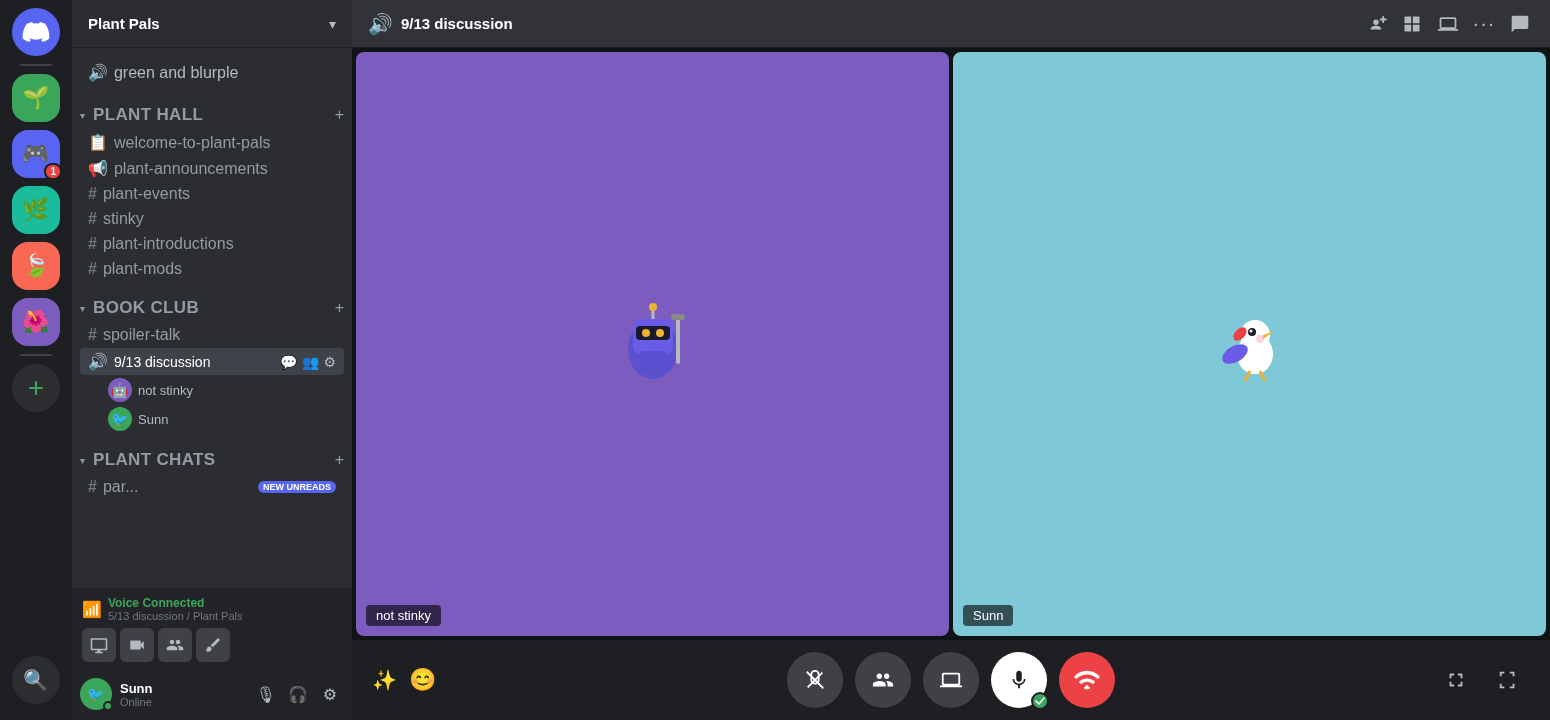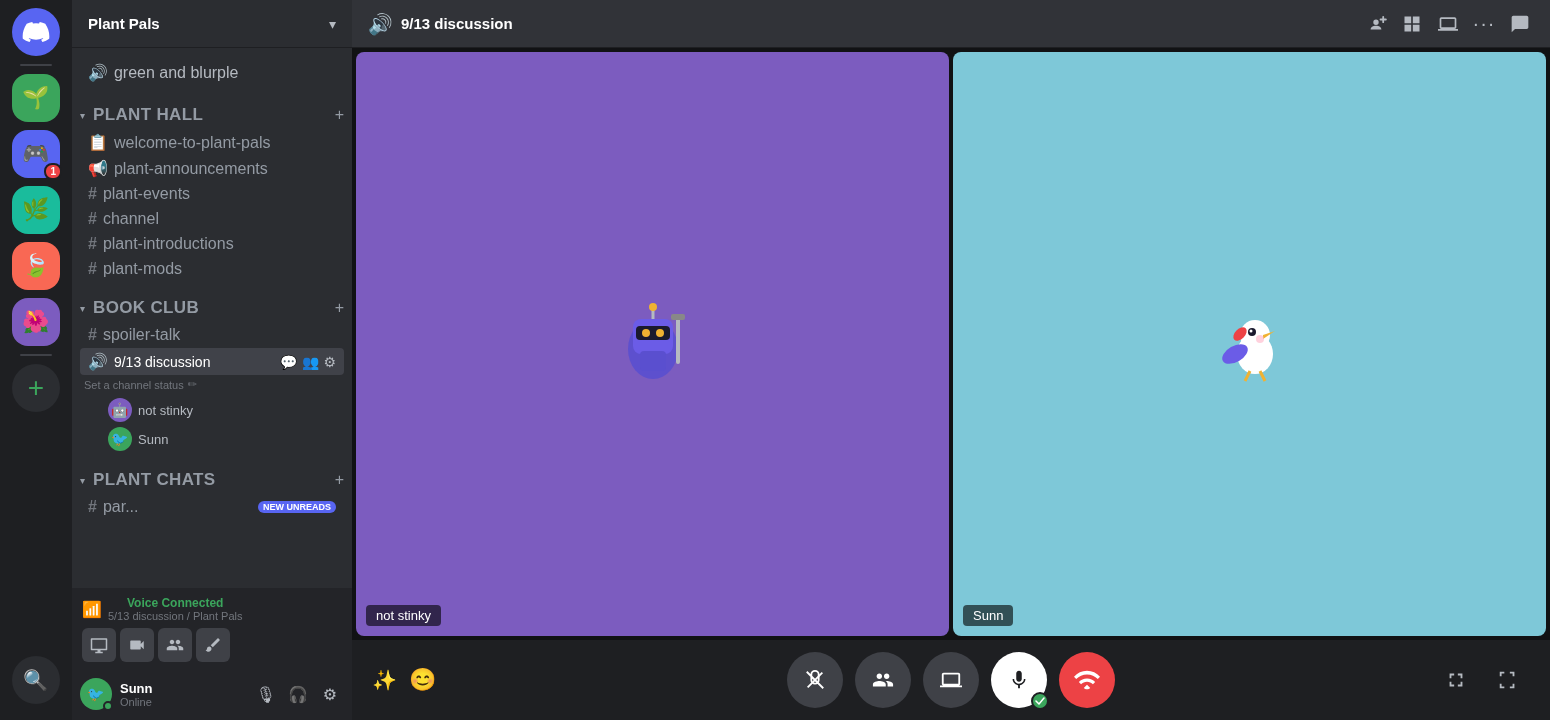--- a/index.html
+++ b/index.html
@@ -81,21 +81,21 @@
     .voice-bar {
       background: #232428;
       padding: 8px 10px 6px;
     }
     .voice-connected {
       display: flex;
       align-items: center;
       gap: 6px;
       margin-bottom: 4px;
     }
-    .voice-connected-text { color: #3ba55c; font-size: 12px; font-weight: 600; text-align: center; }
+    .voice-connected-text { color: #3ba55c; font-size: 12px; font-weight: 600; }
     .voice-connected-sub { color: #72767d; font-size: 11px; }
     .voice-actions {
       display: flex;
       gap: 4px;
       margin-top: 6px;
     }
     .voice-action-btn {
       width: 34px; height: 34px;
       background: #3f4147;
       border-radius: 6px;
@@ -400,21 +400,21 @@
     <div class="channel-item">
       <span class="ch-icon" style="font-size:16px;">📢</span>
       <span class="ch-name">plant-announcements</span>
     </div>
     <div class="channel-item">
       <span class="ch-icon" style="color:#72767d; font-weight:600; font-size:16px;">#</span>
       <span class="ch-name">plant-events</span>
     </div>
     <div class="channel-item">
       <span class="ch-icon" style="color:#72767d; font-weight:600; font-size:16px;">#</span>
-      <span class="ch-name">channel</span>
+      <span class="ch-name">stinky</span>
     </div>
     <div class="channel-item">
       <span class="ch-icon" style="color:#72767d; font-weight:600; font-size:16px;">#</span>
       <span class="ch-name">plant-introductions</span>
     </div>
     <div class="channel-item">
       <span class="ch-icon" style="color:#72767d; font-weight:600; font-size:16px;">#</span>
       <span class="ch-name">plant-mods</span>
     </div>
 
@@ -434,24 +434,20 @@
     <div class="voice-channel-item active" style="color:white; padding: 4px 8px;">
       <span class="ch-icon" style="font-size:16px;">🔊</span>
       <span class="ch-name">9/13 discussion</span>
       <div class="voice-channel-icons">
         <span style="font-size:14px; color:#b5bac1;">💬</span>
         <span style="font-size:14px; color:#b5bac1;">👥</span>
         <span style="font-size:14px; color:#b5bac1;">⚙</span>
       </div>
     </div>
 
-    <div class="channel-status">
-      <span>Set a channel status</span>
-      <span style="font-size:11px; cursor:pointer;">✏</span>
-    </div>
 
     <div class="voice-participant">
       <div class="vp-avatar" style="background:#7c5cbf;">
         <span style="font-size:14px;">🤖</span>
       </div>
       <span class="vp-name">not stinky</span>
     </div>
     <div class="voice-participant">
       <div class="vp-avatar" style="background:#3ba55c;">
         <span style="font-size:14px;">🐦</span>

